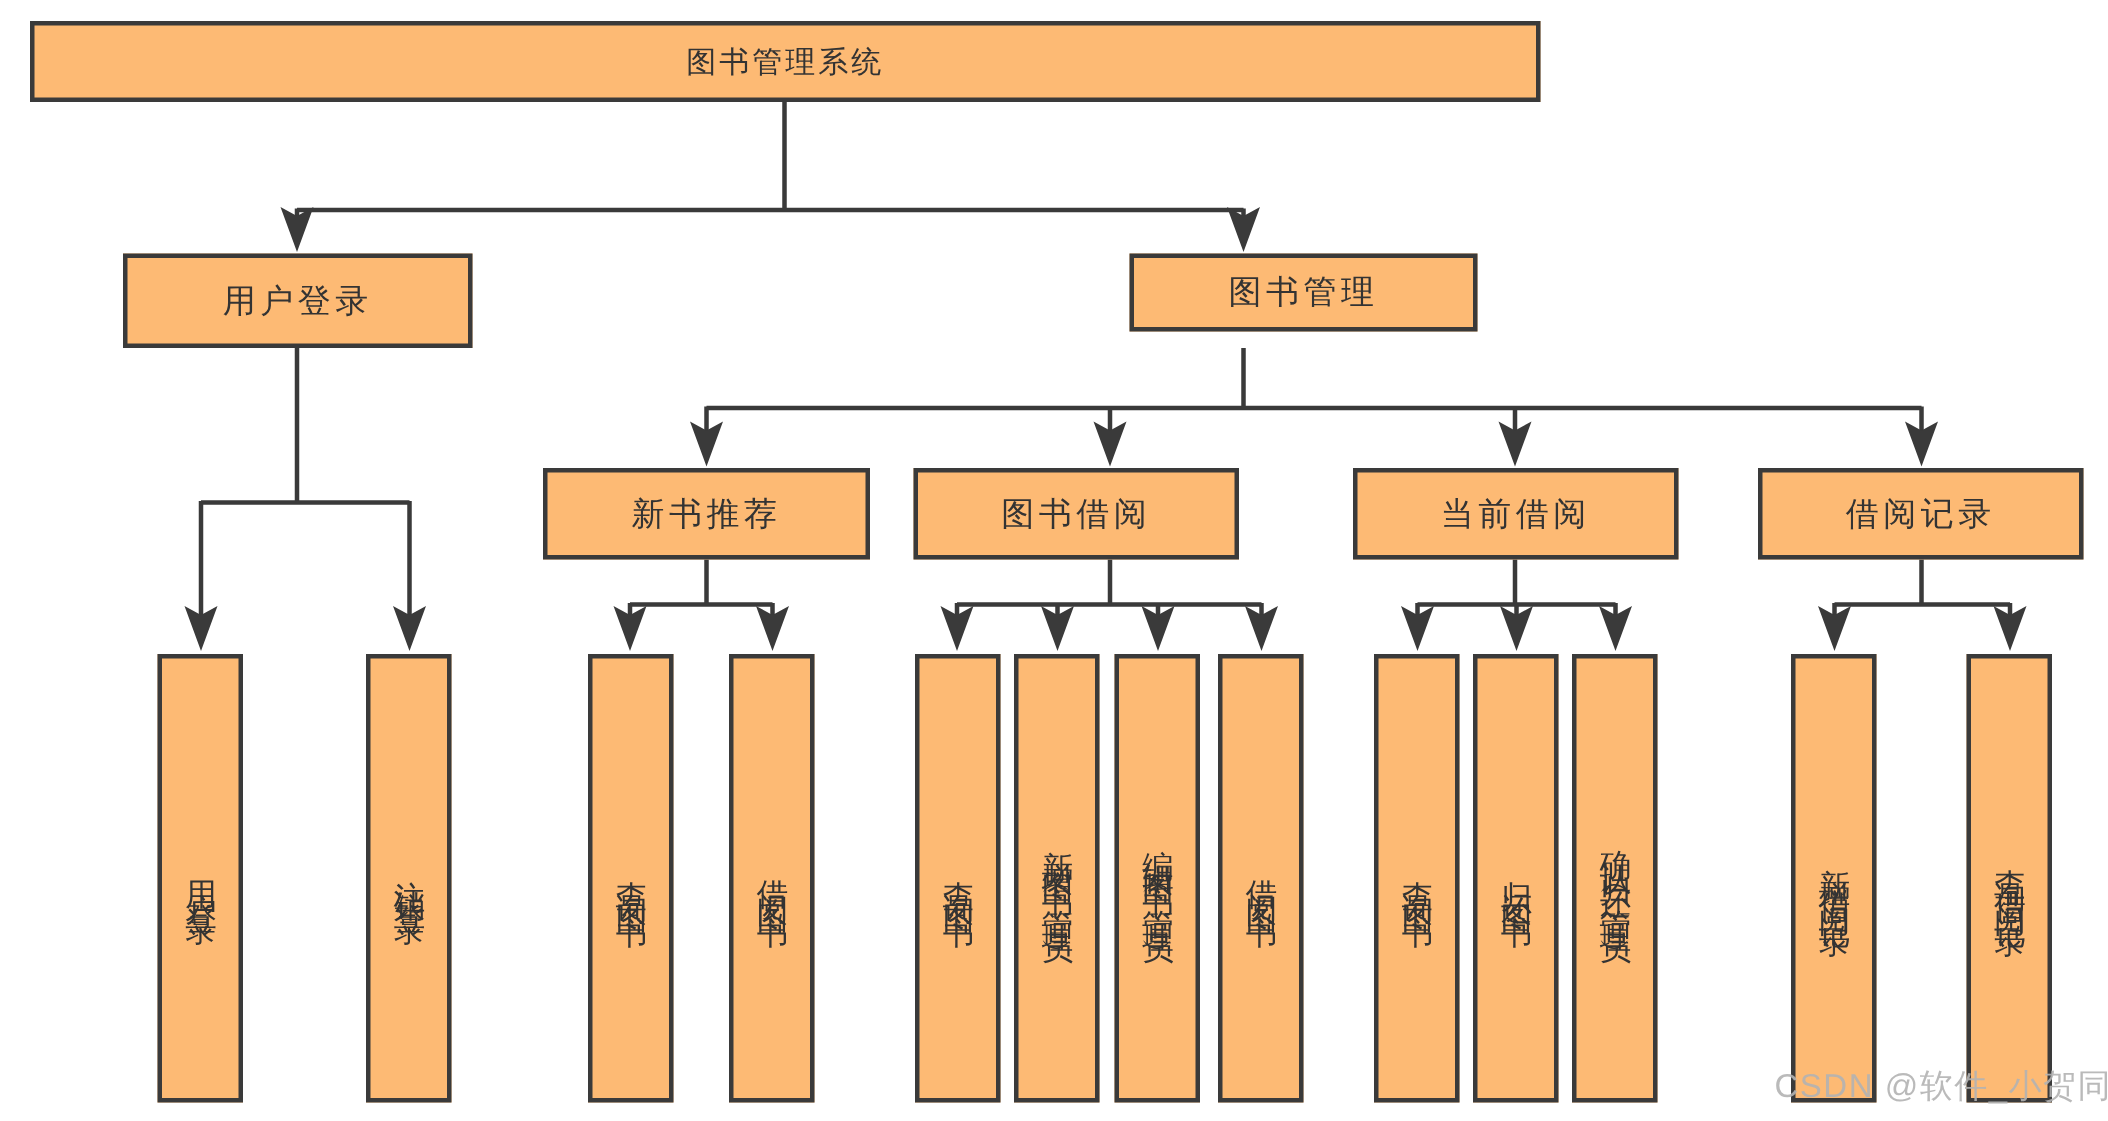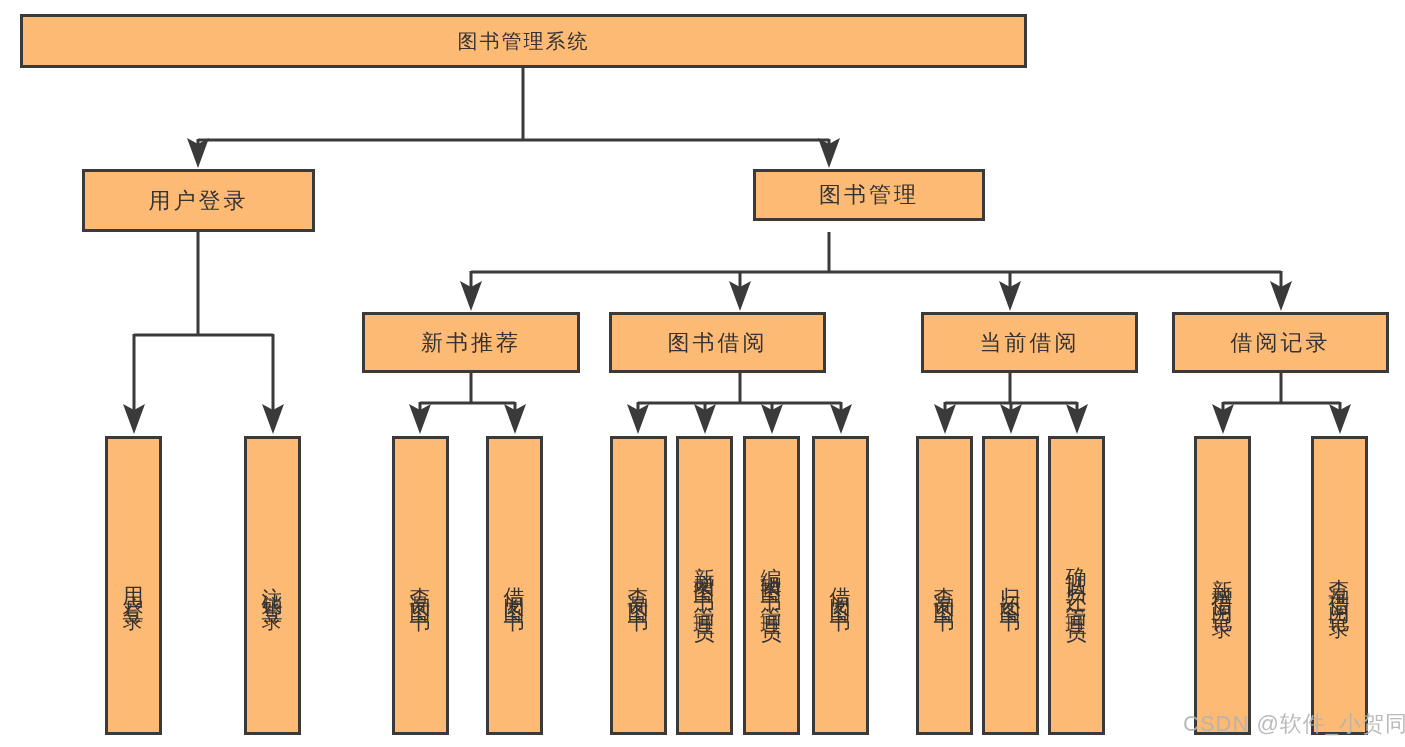--- a/index.html
+++ b/index.html
@@ -104,21 +104,21 @@
   <div class="box hbox" style="left:713px;top:169px;width:232px;height:52px;margin-left:40px;">
     <span>图书管理</span>
   </div>
 
   <div class="box hbox" style="left:362px;top:312px;width:218px;height:61px;text-align:center;">
     <span>新书推荐</span>
   </div>
   <div class="box hbox" style="left:609px;top:312px;width:217px;height:61px;">
     <span>图书借阅</span>
   </div>
-  <div class="box hbox" style="left:902px;top:312px;width:217px;height:61px;margin-left:19px;">
+  <div class="box hbox" style="left:902px;top:312px;width:217px;height:61px;">
     <span>当前借阅</span>
   </div>
   <div class="box hbox" style="left:1172px;top:312px;width:217px;height:61px;">
     <span>借阅记录</span>
   </div>
 
   <div class="box vbox" style="left:105px;">
     <span class="vtext">用户登录</span>
   </div>
   <div class="box vbox" style="left:244px;">

